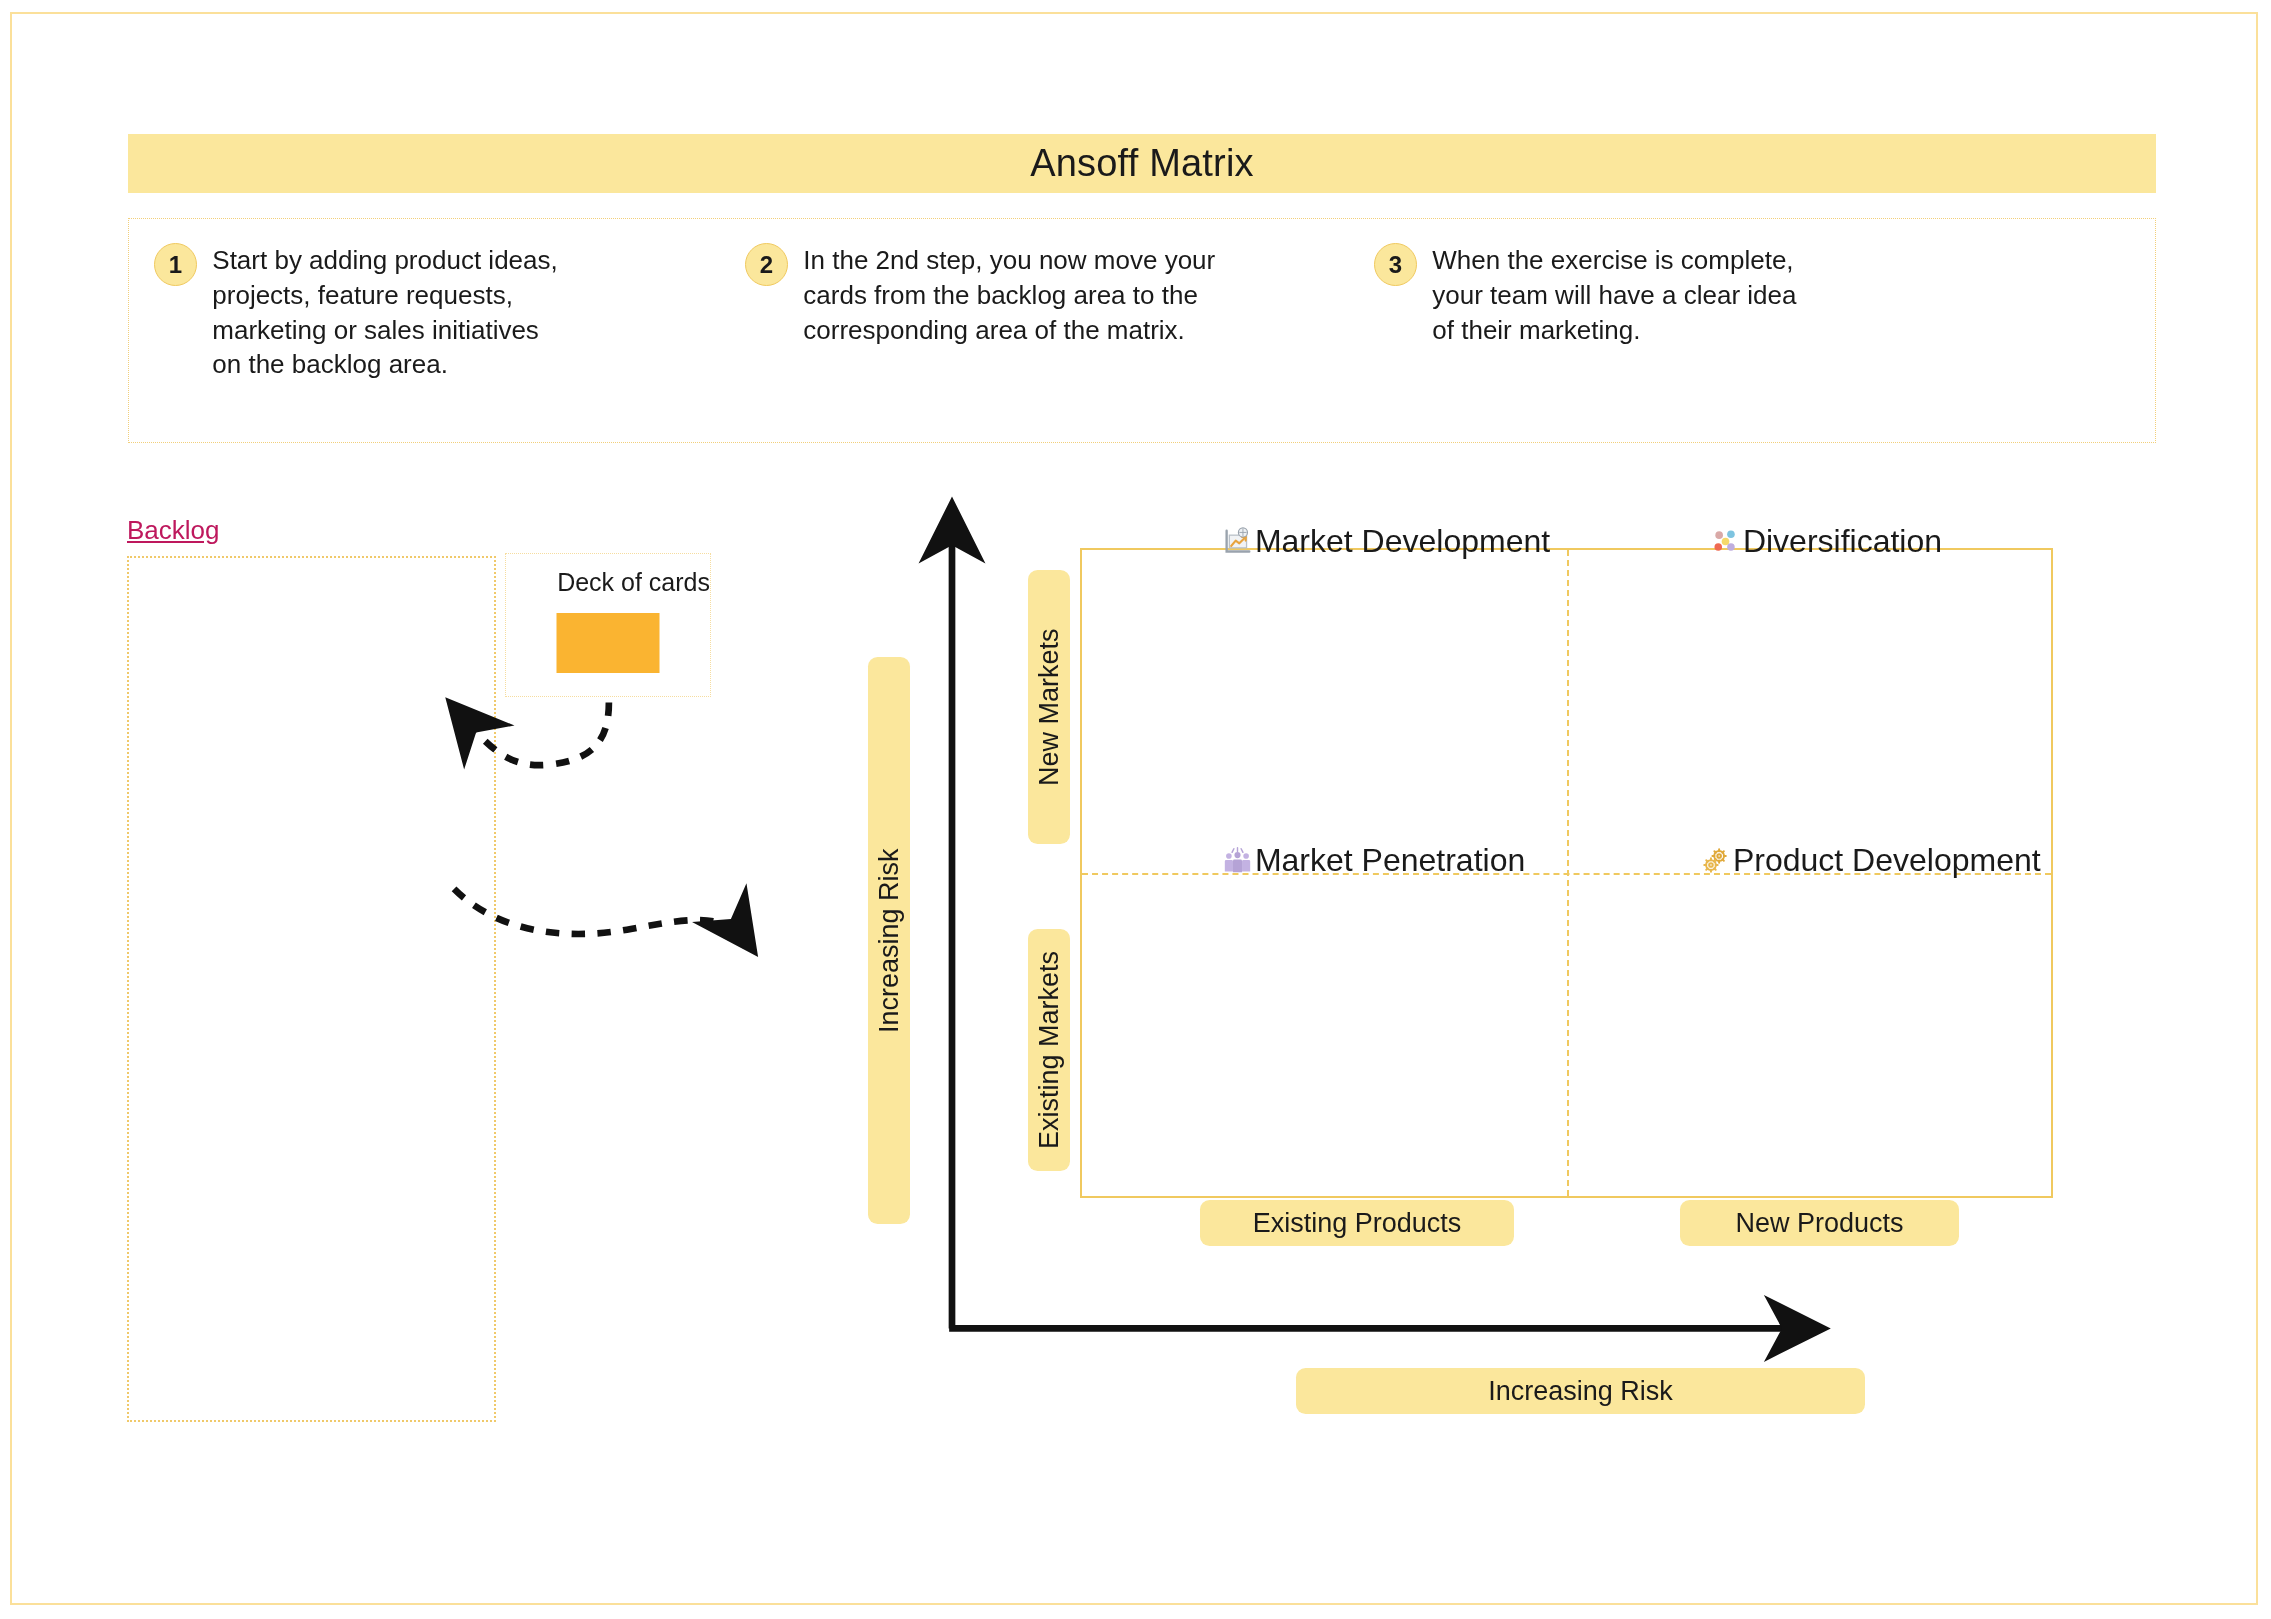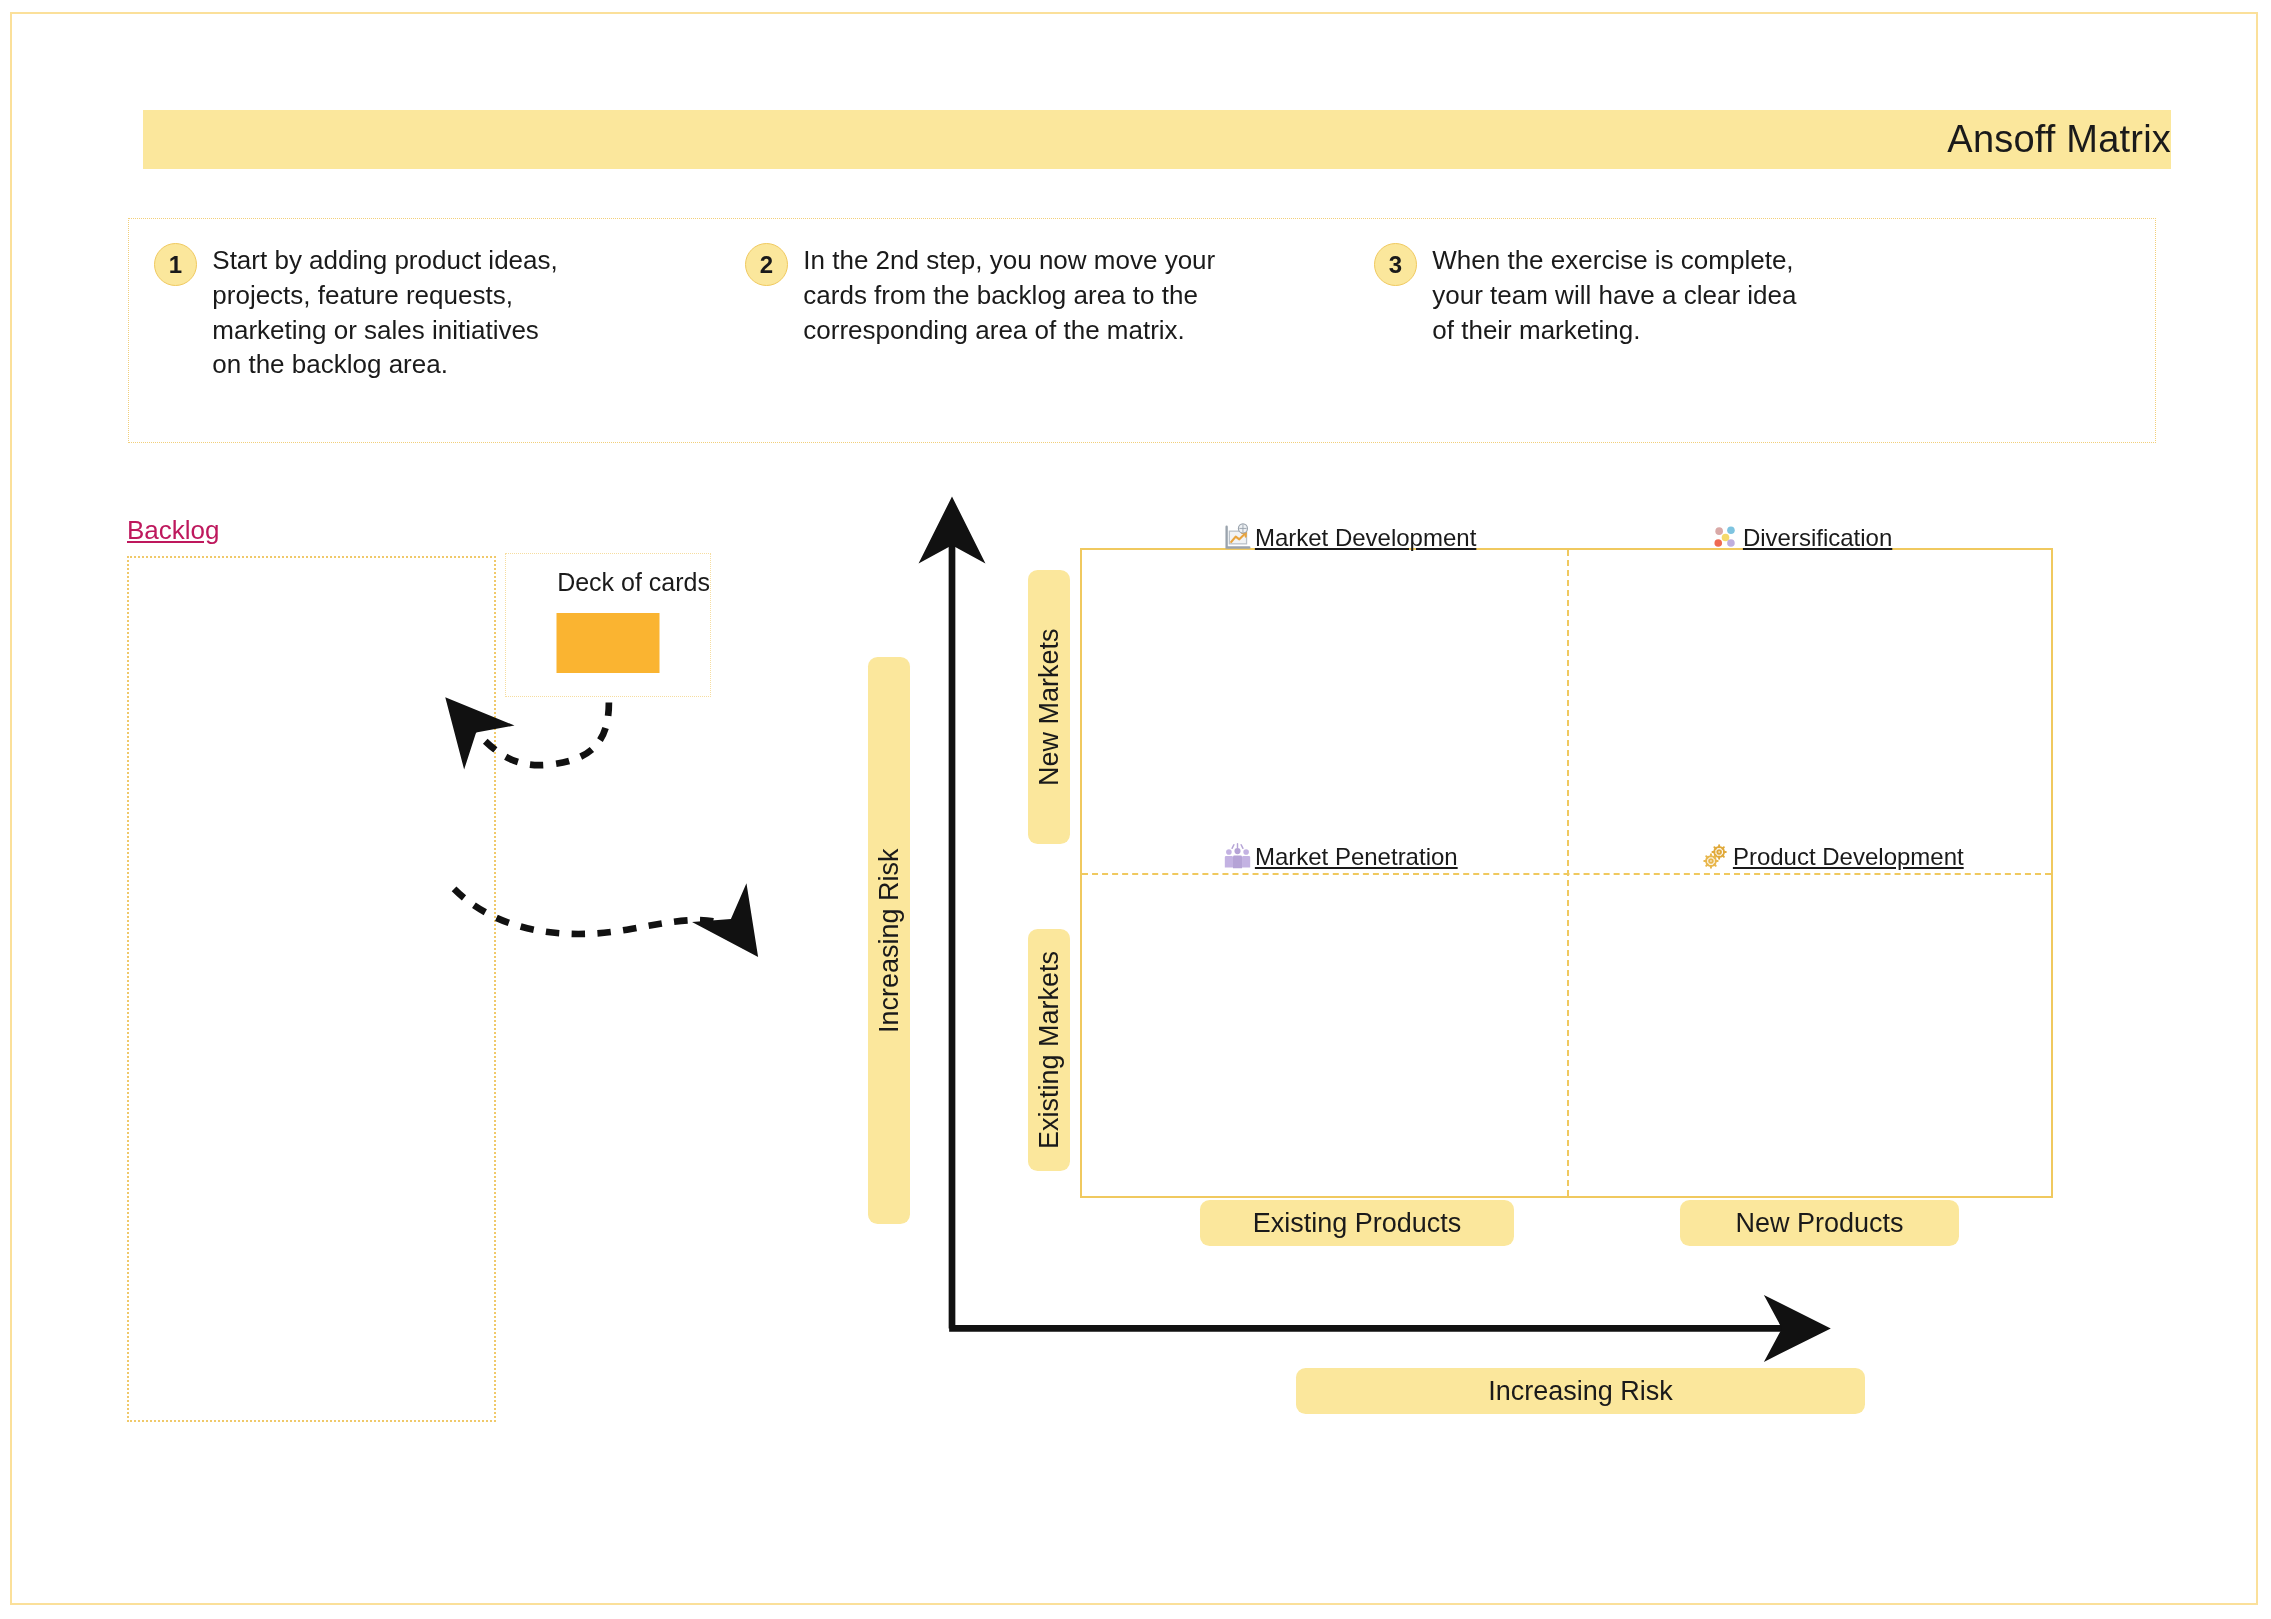--- a/index.html
+++ b/index.html
@@ -27,28 +27,27 @@
     width: 2248px;
     height: 1593px;
     border: 2.9px solid #fbe09a;
     box-sizing: border-box;
   }
 
   
   .title-banner {
     position: absolute;
     left: 128px;
-    top: 110px;
+    top: 134px;
     width: 2028px;
     height: 59px;
     background: #fbe79c;
     display: flex;
     align-items: center;
-    justify-content: flex-end;
-    margin-left: 15px;
+    justify-content: center;
   }
   .title-banner .title-text {
     font-size: 38px;
     font-weight: 400;
     letter-spacing: 0.2px;
     color: #1a1a1a;
   }
 
   
   .instructions-panel {
@@ -249,24 +248,23 @@
     top: 50%;
     width: 100%;
     height: 0;
     border-top: 2.9px dashed #f0c95f;
   }
 
   .quadrant-label {
     position: absolute;
     display: flex;
     align-items: center;
-    font-size: 24px;
+    font-size: 32px;
     color: #1a1a1a;
     white-space: nowrap;
-    text-decoration: underline;
   }
   .q-icon {
     flex: 0 0 auto;
     width: 29px;
     height: 29px;
     margin-right: 2.9px;
     display: block;
   }
   .q-md  { left: 141px;  top: -27px; }
   .q-div { left: 629px;  top: -27px; }

